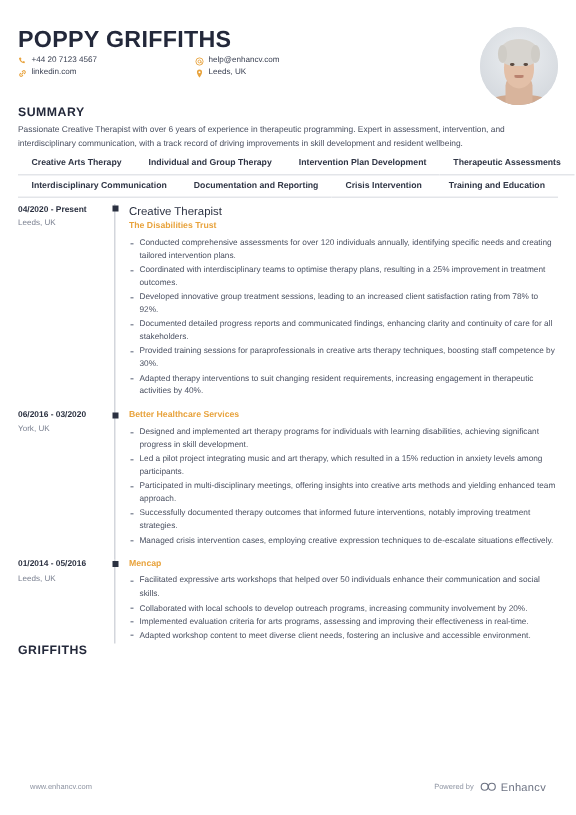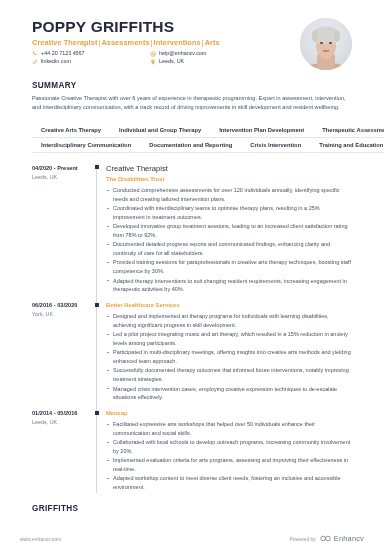--- a/index.html
+++ b/index.html
@@ -3,21 +3,21 @@
 <meta charset="utf-8">
 <style>
   * { box-sizing: border-box; margin: 0; padding: 0; }
   html, body {
     width: 384px; height: 543px;
     background: #ffffff;
     font-family: "Liberation Sans", sans-serif;
     color: #2b3141;
     overflow: hidden;
   }
-  .page { width: 384px; height: 543px; position: relative; padding: 0 32px; }
+  .page { width: 384px; height: 543px; position: relative; padding: 0 12px; }
 
   
   .header { display: flex; align-items: flex-start; padding-top: 18px; }
   .header-left { flex: 1; min-width: 0; }
   .name {
     font-size: 15.5px; font-weight: bold; letter-spacing: 0.2px;
     color: #23283a; line-height: 1.1; margin-bottom: 3px;
   }
   .tagline {
     font-size: 7.4px; font-weight: bold; color: #e8a33d;
@@ -49,21 +49,21 @@
   .avatar .shoulders { position: absolute; left: 8%; top: 86%; width: 84%; height: 24%; background: #cfa990; border-radius: 50% 50% 0 0; }
   .avatar .face { position: absolute; left: 30%; top: 28%; width: 40%; height: 50%; background: #e3c0a8; border-radius: 46% 46% 48% 48%; }
   .avatar .hair { position: absolute; left: 25%; top: 16%; width: 50%; height: 34%; background: #d7d4cf; border-radius: 50% 50% 38% 38%; }
   .avatar .hair2 { position: absolute; left: 23%; top: 24%; width: 12%; height: 22%; background: #cfccc6; border-radius: 50%; }
   .avatar .hair3 { position: absolute; right: 23%; top: 24%; width: 12%; height: 22%; background: #cfccc6; border-radius: 50%; }
   .avatar .eye-l { position: absolute; left: 39%; top: 47%; width: 5%; height: 3%; background: #5b4b42; border-radius: 50%; }
   .avatar .eye-r { position: absolute; right: 39%; top: 47%; width: 5%; height: 3%; background: #5b4b42; border-radius: 50%; }
   .avatar .mouth { position: absolute; left: 44%; top: 62%; width: 12%; height: 3%; background: #b9826f; border-radius: 0 0 50% 50%; }
 
   
-  .section { margin-top: 11px; }
+  .section { }
   .section-title {
     font-size: 8.2px; font-weight: bold; letter-spacing: 0.35px;
     color: #23283a; margin-bottom: 4px;
   }
   .summary-text {
     font-size: 5.6px; line-height: 1.62; color: #4a5061; text-align: left;
   }
 
   
   .skills-rows { margin-top: 1px; }
@@ -102,41 +102,38 @@
     position: relative; padding-left: 7px;
     font-size: 5.5px; line-height: 1.6; color: #4a5061; margin-bottom: 0.5px;
   }
   .bullets li::before {
     content: ""; position: absolute; left: 1px; top: 3.4px;
     width: 2px; height: 0.7px; background: #8d93a1;
   }
 
   
   .footer {
-    position: absolute; left: 20px; right: 20px; bottom: 0;
+    position: absolute; left: 20px; right: 20px; bottom: 14px;
     display: flex; align-items: center; justify-content: space-between;
   }
   .footer-url { font-size: 5px; color: #8e94a2; }
   .footer-right { display: flex; align-items: center; gap: 4px; }
   .powered { font-size: 5px; color: #8e94a2; }
   .brand { display: flex; align-items: center; gap: 3px; }
   .brand-mark { width: 11px; height: 7px; }
   .brand-name { font-size: 7.4px; color: #6d7383; letter-spacing: 0.2px; }
 </style>
 </head>
 <body>
 
 <div class="page">
 
   <div class="header">
     <div class="header-left">
       <div class="name">POPPY GRIFFITHS</div>
-      <div class="tagline">
-        <span>Creative Therapist</span><span class="sep">|</span><span>Assessments</span><span class="sep">|</span><span>Interventions</span><span class="sep">|</span><span>Arts</span>
-      </div>
 
       <div class="contact-grid">
         <div class="contact-item">
           <span class="ico">
             <svg viewBox="0 0 16 16" fill="currentColor">
                 <path d="M3 1.5 5 1l1.2 2.6L5 4.9c.6 1.6 1.9 2.9 3.5 3.5l1.3-1.2L12.4 8.4l-.5 2c-.1.5-.6.8-1.1.7C6.2 10.4 2.6 6.8 1.8 2.6 1.7 2.1 2 1.6 2.5 1.5z"></path>
               </svg>
           </span>
           <span class="contact-text">+44 20 7123 4567</span>
         </div>

